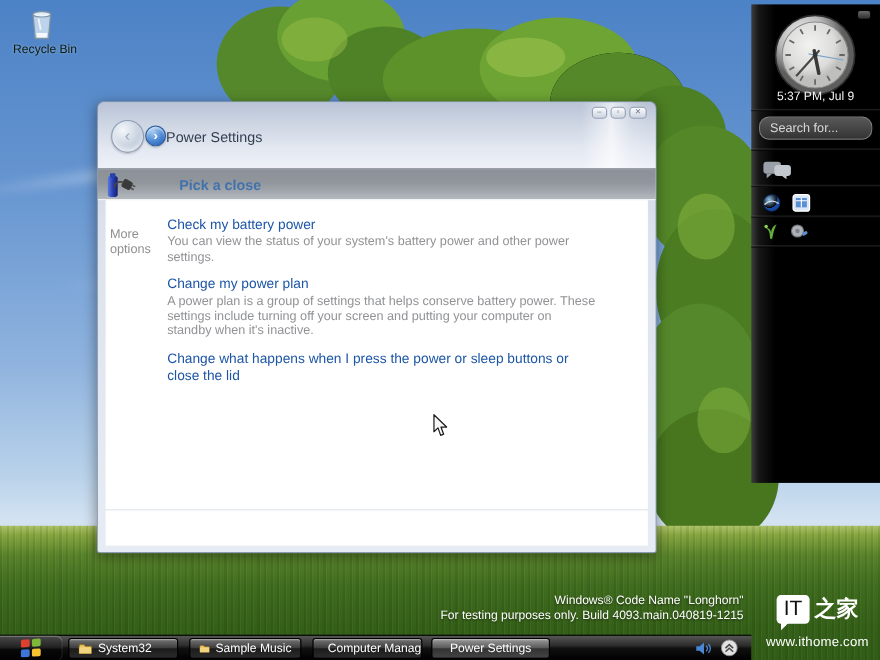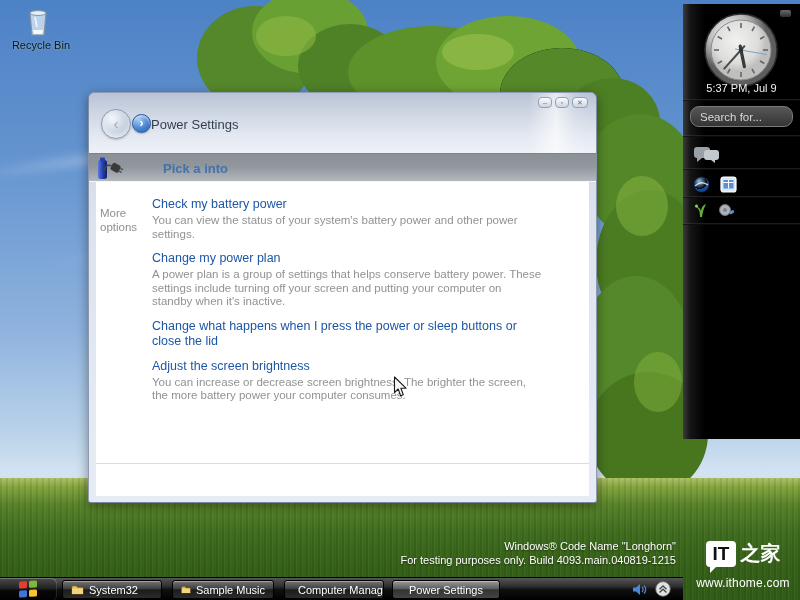--- a/index.html
+++ b/index.html
@@ -81,21 +81,21 @@
     background:linear-gradient(180deg, rgba(255,255,255,.14), rgba(0,0,0,.9)); }
   .sb-search { position:absolute; left:7px; top:102px; width:103px; height:21px;
     background:linear-gradient(180deg,#585858,#343434); border:1px solid #7a7a7a; border-radius:9px;
     color:#e8e8e8; font-size:11.5px; padding:0 9px; outline:none; font-family:"Liberation Sans",sans-serif; }
   .sb-search::placeholder { color:#d8d8d8; opacity:1; }
   .sb-row { position:absolute; left:0; width:117px; display:flex; align-items:center; gap:10px; padding-left:10px; }
 
   
   .ithome { position:absolute; left:8px; top:536px; width:104px; text-align:center; }
   .it-row { display:flex; align-items:center; justify-content:center; gap:4px; }
-  .it-bubble { position:relative; display:inline-block; background:#fff; color:#111; font-weight:bold;
+  .it-bubble { position:relative; display:inline-block; background:#fff; color:#111; font-weight:normal;
     font-size:19px; line-height:24px; padding:1px 7px; border-radius:4px; }
   .it-bubble:after { content:""; position:absolute; left:4px; bottom:-6px; border:4px solid transparent; border-top-color:#fff; border-left-color:#fff; }
   .it-cn { color:#fff; font-size:20px; font-weight:bold; font-family:"DejaVu Sans",sans-serif; }
   .it-site { margin-top:9px; color:#fff; font-size:12px; font-weight:normal; letter-spacing:.2px; }
 
   
   .taskbar { position:absolute; left:0; top:577px; width:683px; height:23px;
     background:linear-gradient(180deg,#565656 0%,#2c2c2c 40%,#101010 52%,#000 100%); border-top:1px solid #000; }
   .start-btn { position:absolute; left:0; top:0; width:57px; height:23px; border-radius:0 6px 6px 0;
     background:linear-gradient(180deg,#4a4a4a 0%,#222 45%,#080808 55%,#000 100%);
@@ -188,42 +188,38 @@
             <stop offset="1" stop-color="#121f6e"></stop>
       </linearGradient>
         </defs>
       <g transform="rotate(28 22 13)">
         <rect x="17" y="9" width="9" height="8" rx="2" fill="#3a3a3a"></rect>
         <rect x="26" y="10.5" width="3" height="1.6" fill="#555"></rect>
         <rect x="26" y="13.5" width="3" height="1.6" fill="#555"></rect>
         <path d="M17 13 C12 14 11 18 13 21" stroke="#444" stroke-width="1.6" fill="none"></path>
       </g>
     </svg>
-    <div class="band-title">Pick a into</div>
+    <div class="band-title">Pick a close</div>
   </div>
 
   <div class="win-content">
     <div class="left-nav">
       <div class="plain">More options</div>
     </div>
     <div class="tasks">
       <div class="task">
         <div class="t-title">Check my battery power</div>
         <div class="t-desc">You can view the status of your system's battery power and other power settings.</div>
       </div>
       <div class="task">
         <div class="t-title">Change my power plan</div>
         <div class="t-desc">A power plan is a group of settings that helps conserve battery power. These settings include turning off your screen and putting your computer on standby when it's inactive.</div>
       </div>
       <div class="task">
         <div class="t-title">Change what happens when I press the power or sleep buttons or close the lid</div>
-      </div>
-      <div class="task">
-        <div class="t-title">Adjust the screen brightness</div>
-        <div class="t-desc">You can increase or decrease screen brightness. The brighter the screen, the more battery power your computer consumes.</div>
       </div>
     </div>
   </div>
   <div class="win-divider"></div>
   <div class="win-footer"></div>
 </div>
 
 <div class="sidebar">
   <div class="sb-topbtn"></div>
 

